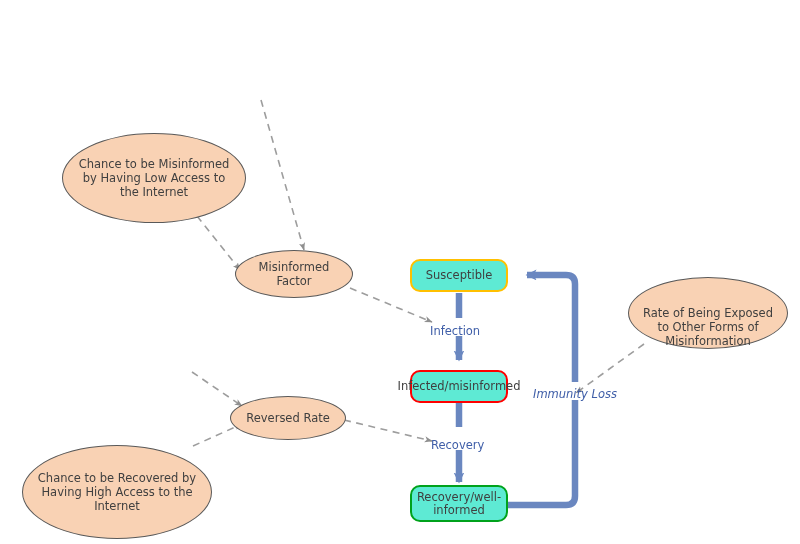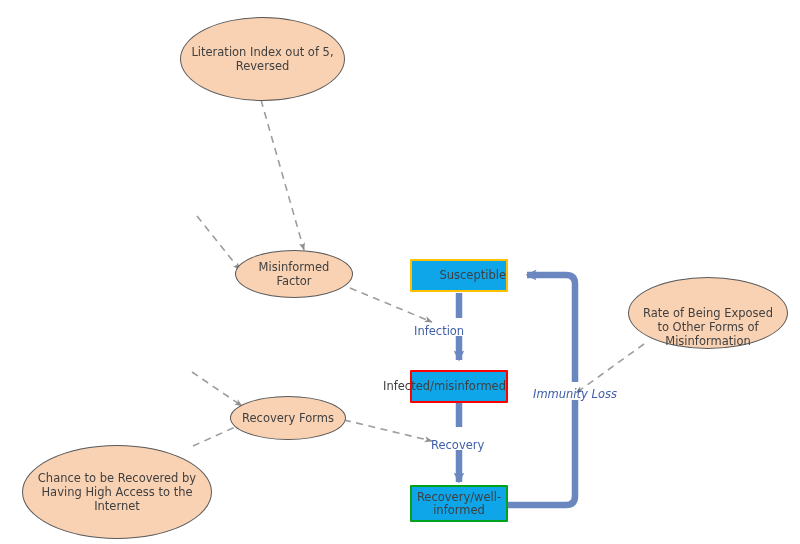--- a/index.html
+++ b/index.html
@@ -16,26 +16,25 @@
     background:#F9D2B4;
     border:1.4px solid #595959;
     border-radius:50%;
     color:#404040;
     font-size:11.5px;
     line-height:14px;
     padding:0 10px;
   }
 
   .boxnode{
-    background:#0ea5e9;
+    background:#5eead4;
     color:#3f3f3f;
     font-size:11.5px;
     line-height:13px;
-    border-radius:1px;
-    justify-content:flex-end;
+    border-radius:10px;
   }
   .box-susceptible{border:2.6px solid #FFC000;}
   .box-infected{border:2.6px solid #FF0000;}
   .box-recovered{border:2.6px solid #00A21C;}
 
   .overflowlabel{white-space:nowrap;}
 
   .flowlabel{
     position:absolute;
     color:#3F5EA8;
@@ -72,32 +71,32 @@
     <g stroke="#6A87C0" fill="none" stroke-width="6.5">
       <path d="M459,293 L459,318"></path>
       <path d="M459,336 L459,360" marker-end="url(#flowArrow)"></path>
       <path d="M459,403 L459,427"></path>
       <path d="M459,450 L459,482" marker-end="url(#flowArrow)"></path>
       <path d="M508,505 L566,505 Q575,505 575,496 L575,400"></path>
       <path d="M575,382 L575,284 Q575,275 566,275 L527,275" marker-end="url(#flowArrow)"></path>
     </g>
   </svg>
 
-  <div class="node ellipse" style="left:180px;top:17px;width:165px;height:84px;">
-    <span>Literation Index out of 5, Reversed</span>
+
+  <div class="node ellipse" style="left:62px;top:133px;width:184px;height:90px;">
+    <span>Chance to be Misinformed by Having Low Access to the Internet</span>
   </div>
-
 
   <div class="node ellipse" style="left:235px;top:250px;width:118px;height:48px;">
     <span>Misinformed Factor</span>
   </div>
 
 
   <div class="node ellipse" style="left:230px;top:396px;width:116px;height:44px;">
-    <span>Recovery Forms</span>
+    <span>Reversed Rate</span>
   </div>
 
   <div class="node ellipse" style="left:22px;top:445px;width:190px;height:94px;">
     <span>Chance to be Recovered by Having High Access to the Internet</span>
   </div>
 
   <div class="node ellipse" style="left:628px;top:277px;width:160px;height:72px;align-items:flex-end;">
     <span>Rate of Being Exposed to Other Forms of Misinformation</span>
   </div>
 
@@ -106,21 +105,21 @@
   </div>
 
   <div class="node boxnode box-infected" style="left:410px;top:370px;width:98px;height:33px;">
     <span class="overflowlabel">Infected/misinformed</span>
   </div>
 
   <div class="node boxnode box-recovered" style="left:410px;top:485px;width:98px;height:37px;">
     <span>Recovery/well-informed</span>
   </div>
 
-  <div class="flowlabel" style="left:414px;top:325px;">
+  <div class="flowlabel" style="left:430px;top:325px;">
     <span>Infection</span>
   </div>
 
   <div class="flowlabel" style="left:431px;top:439px;">
     <span>Recovery</span>
   </div>
 
   <div class="flowlabel" style="left:533px;top:388px;font-style:italic;">
     <span>Immunity Loss</span>
   </div>

